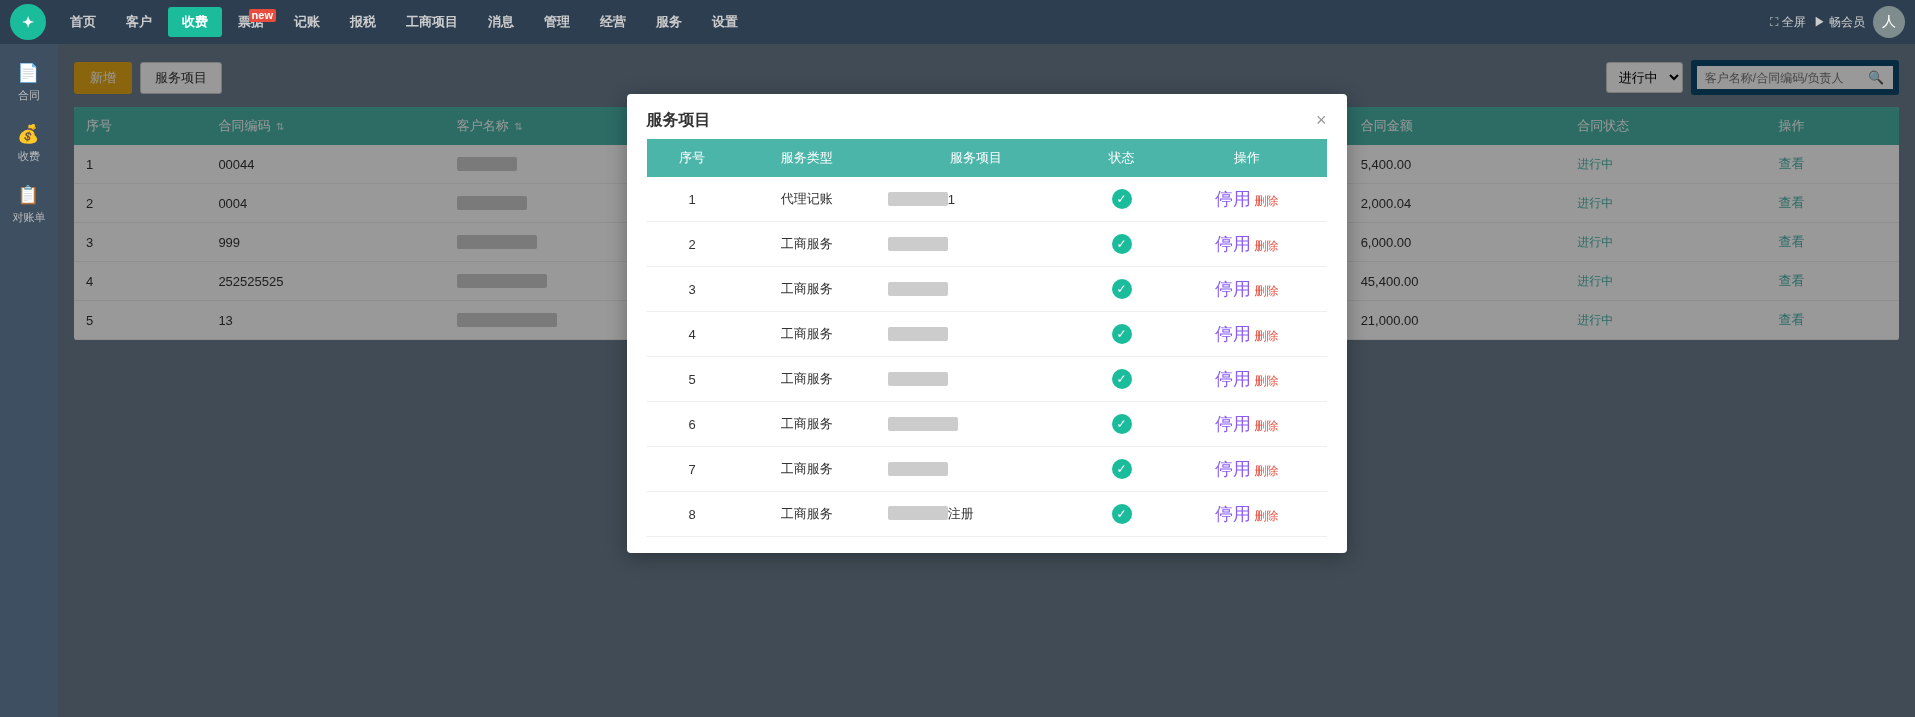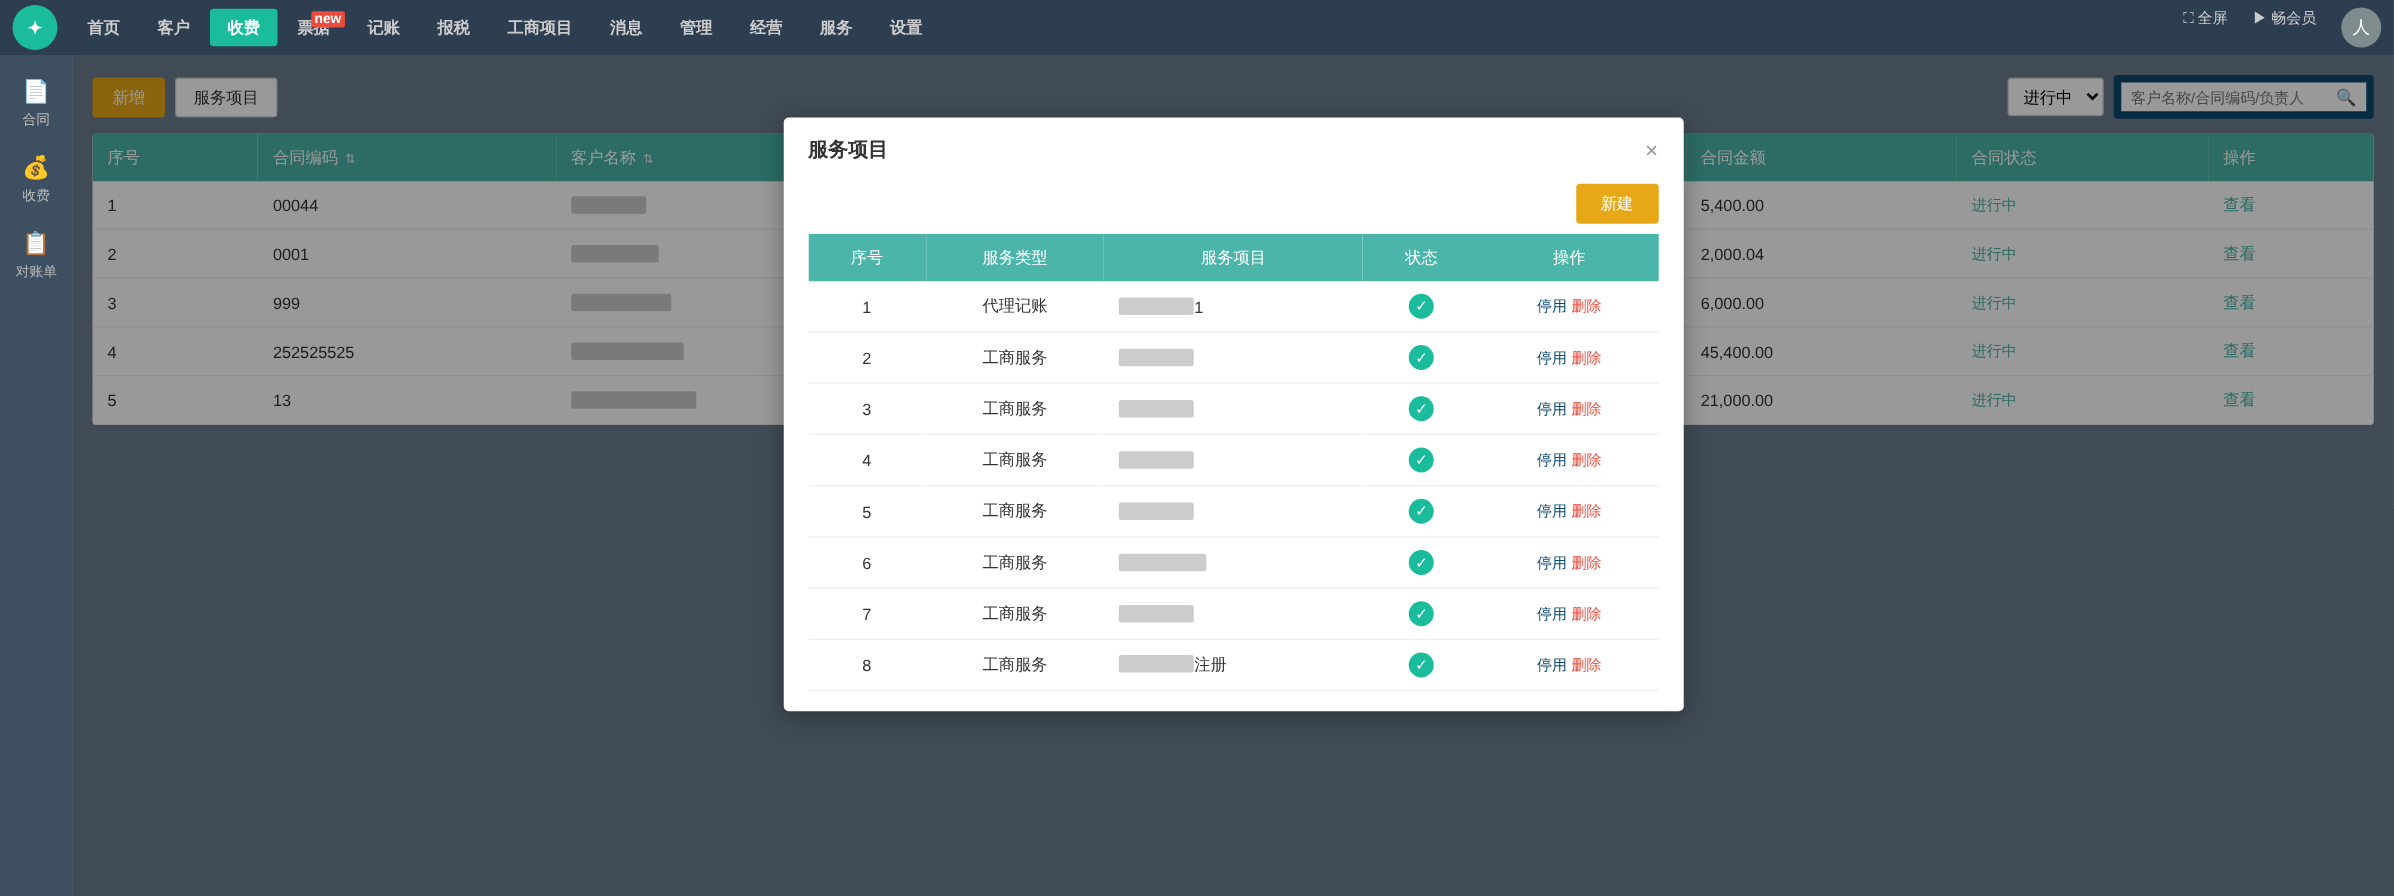--- a/index.html
+++ b/index.html
@@ -40,21 +40,21 @@
       position: absolute;
       top: 2px; right: 2px;
       background: #e74c3c;
       color: white;
       font-size: 11px;
       padding: 1px 3px;
       border-radius: 2px;
       line-height: 1;
     }
     .top-nav .nav-right {
-      display: flex; gap: 20px; color: #ccc; font-size: 12px; font-family: Liberation Serif, serif;
+      display: flex; align-items: center; gap: 8px; color: #ccc; font-size: 12px;
     }
     .top-nav .nav-right .avatar {
       width: 32px; height: 32px;
       background: #7f8c8d;
       border-radius: 50%;
       display: flex; align-items: center; justify-content: center;
       color: white; font-size: 14px;
     }
 
     
@@ -255,21 +255,21 @@
       min-width: 60px;
     }
     .check-circle {
       width: 20px; height: 20px;
       background: #1abc9c;
       border-radius: 50%;
       display: inline-flex; align-items: center; justify-content: center;
       color: white; font-size: 12px;
     }
     .btn-stop {
-      color: #0c4a6e; cursor: pointer; background: none; border: none; font-size: 12px;
+      color: #8b5cf6; cursor: pointer; background: none; border: none; font-size: 18px;
     }
     .btn-delete {
       color: #e74c3c; cursor: pointer; background: none; border: none; font-size: 12px;
     }
     .modal-body { position: relative; }
   </style>
 </head>
 <body>
 
 <div class="top-nav">
@@ -352,21 +352,21 @@
     <td>00044</td>
     <td><span class="blurred" style="width:60px">&nbsp;</span></td>
     <td>小规模记账</td>
     <td>202305-202404</td>
     <td>5,400.00</td>
     <td><span class="status-badge">进行中</span></td>
     <td><button class="btn-view">查看</button></td>
   </tr>
           <tr>
     <td>2</td>
-    <td>0001</td>
+    <td>0004</td>
     <td><span class="blurred" style="width:70px">&nbsp;</span></td>
     <td>小规模记账</td>
     <td>202305-202404</td>
     <td>2,000.04</td>
     <td><span class="status-badge">进行中</span></td>
     <td><button class="btn-view">查看</button></td>
   </tr>
           <tr>
     <td>3</td>
     <td>999</td>
@@ -398,23 +398,20 @@
     <td><button class="btn-view">查看</button></td>
   </tr>
         </tbody>
     </table>
 
     <div class="overlay">
       <div class="modal">
         <div class="modal-header">
           <span class="modal-title">服务项目</span>
           <button class="modal-close">×</button>
-        </div>
-        <div class="modal-toolbar">
-          <button class="btn-new-teal">新建</button>
         </div>
         <div class="modal-body">
           <table class="modal-table">
             <thead>
               <tr>
                 <th>序号</th>
                 <th>服务类型</th>
                 <th>服务项目</th>
                 <th>状态</th>
                 <th>操作</th>

